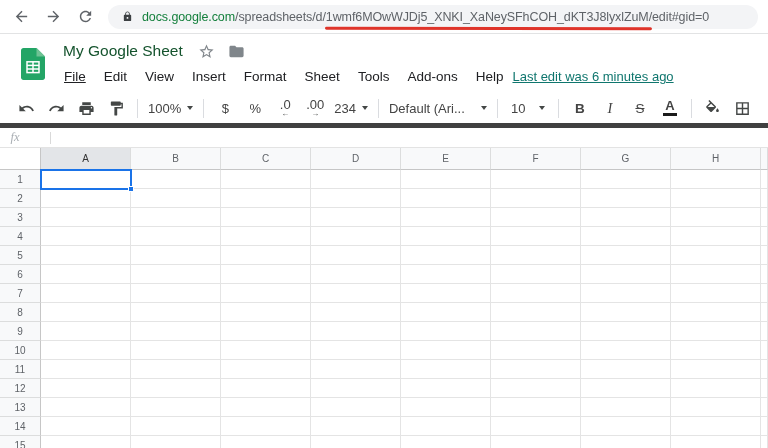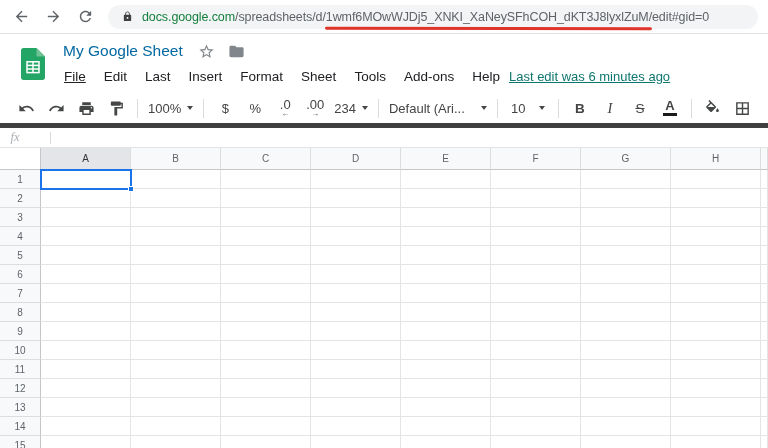--- a/index.html
+++ b/index.html
@@ -19,21 +19,21 @@
   .url .host { color:#15803d; }
   .url-id { position:relative; }
   .red-underline { position:absolute; left:-1px; right:-3px; bottom:-7px; height:3.2px;
     background:#df342a; border-radius:2px; transform:rotate(.12deg); }
 
   
   .app-header { height:59px; display:flex; align-items:center; padding-left:20px; background:#fff; }
   .logo { width:26px; height:32px; margin-right:17px; margin-top:1px; flex:0 0 auto; }
   .title-block { display:flex; flex-direction:column; }
   .title-row { display:flex; align-items:center; height:26px; }
-  .doc-title { font-size:15.5px; color:#0369a1; margin-right:15px; }
+  .doc-title { font-size:15.5px; color:#14532d; margin-right:15px; }
   .star-ic svg { width:17px; height:17px; fill:#80868b; display:block; margin-right:13px; }
   .folder-ic svg { width:17px; height:17px; fill:#80868b; display:block; }
   .menu-row { display:flex; align-items:center; height:25px; font-size:13.5px; color:#202124; }
   .menu-item { padding:0 9px; cursor:default; }
   .menu-item:first-child { padding-left:1px;text-decoration:underline; }
   .last-edit { color:#0f766e; font-size:13px; text-decoration:underline; }
 
   
   .toolbar { height:35px; display:flex; align-items:center; background:#fff;
     border-bottom:5px solid #404040; padding-left:11px; color:#444; overflow:hidden; }
@@ -129,21 +129,21 @@
       </span>
       <span class="folder-ic">
         <svg viewBox="0 0 24 24">
             <path d="M10 4H4c-1.1 0-1.99.9-1.99 2L2 18c0 1.1.9 2 2 2h16c1.1 0 2-.9 2-2V8c0-1.1-.9-2-2-2h-8l-2-2z"></path>
           </svg>
       </span>
     </div>
     <div class="menu-row">
       <span class="menu-item">File</span>
       <span class="menu-item">Edit</span>
-      <span class="menu-item">Last</span>
+      <span class="menu-item">View</span>
       <span class="menu-item">Insert</span>
       <span class="menu-item">Format</span>
       <span class="menu-item">Sheet</span>
       <span class="menu-item">Tools</span>
       <span class="menu-item">Add-ons</span>
       <span class="menu-item">Help</span>
       <span class="last-edit">Last edit was 6 minutes ago</span>
     </div>
   </div>
 </div>

